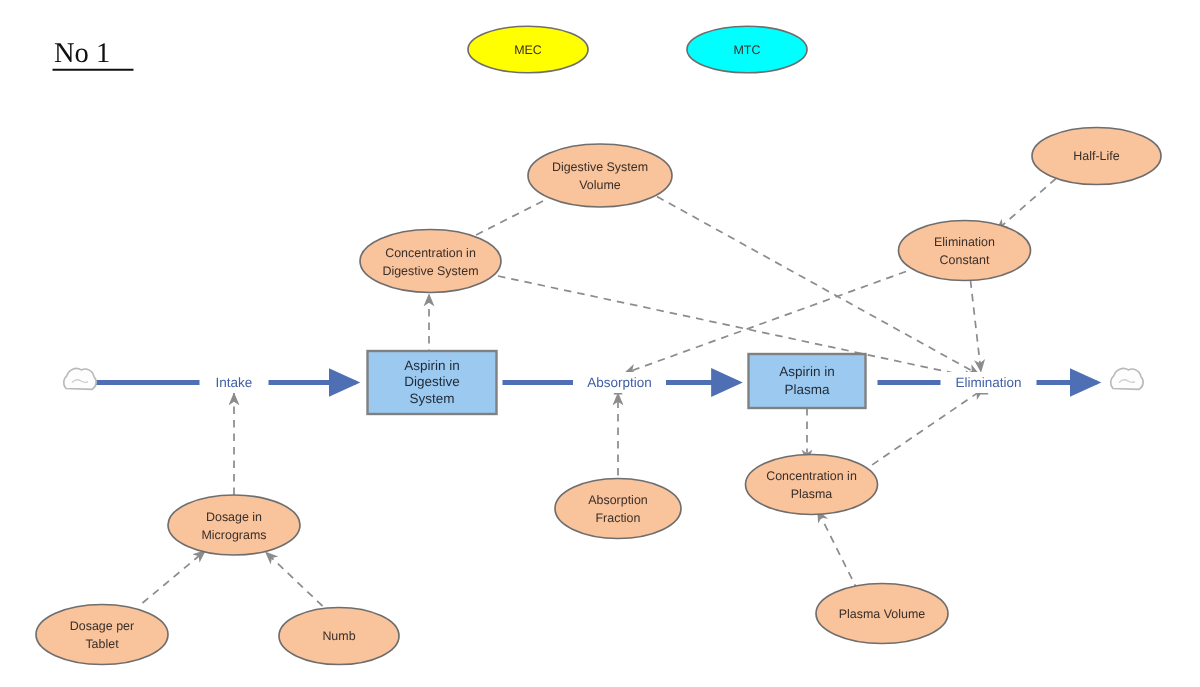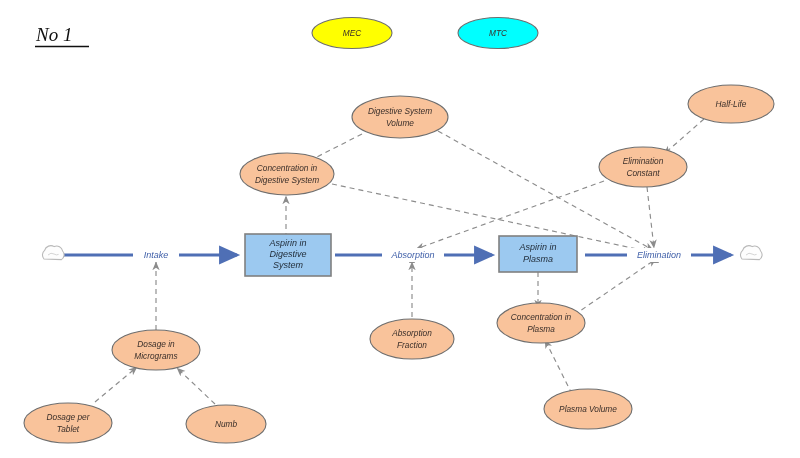--- a/index.html
+++ b/index.html
@@ -1,17 +1,17 @@
 <!DOCTYPE html>
 <html><head>
 <meta charset="utf-8">
 <style>
   html,body{margin:0;padding:0;background:#ffffff;}
   body{width:800px;height:458px;overflow:hidden;font-family:"Liberation Sans",sans-serif;}
-  #stage{position:relative;width:800px;height:458px;background:#ffffff;font-style:italic;}
+  #stage{position:relative;width:800px;height:458px;background:#ffffff;}
   svg#canvas{position:absolute;left:0;top:0;width:800px;height:458px;}
   .node-label{font-family:"Liberation Sans",sans-serif;fill:#3a2f2a;text-anchor:middle;dominant-baseline:middle;}
   .ell-label{font-size:8.3px;}
   .stock-label{font-size:9px;fill:#1f2a36;}
   .flow-label{font-size:9px;fill:#3f5fa8;text-anchor:middle;dominant-baseline:middle;}
   .title-text{font-family:"Liberation Serif",serif;font-size:19px;fill:#101010;}
   .title-rule{stroke:#101010;stroke-width:1.4;}
   .aux-ell{fill:#F9C39B;stroke:#6e6e6e;stroke-width:1.1;}
   .mec-ell{fill:#FFFF00;stroke:#6e6e6e;stroke-width:1.1;}
   .mtc-ell{fill:#00FFFF;stroke:#6e6e6e;stroke-width:1.1;}

